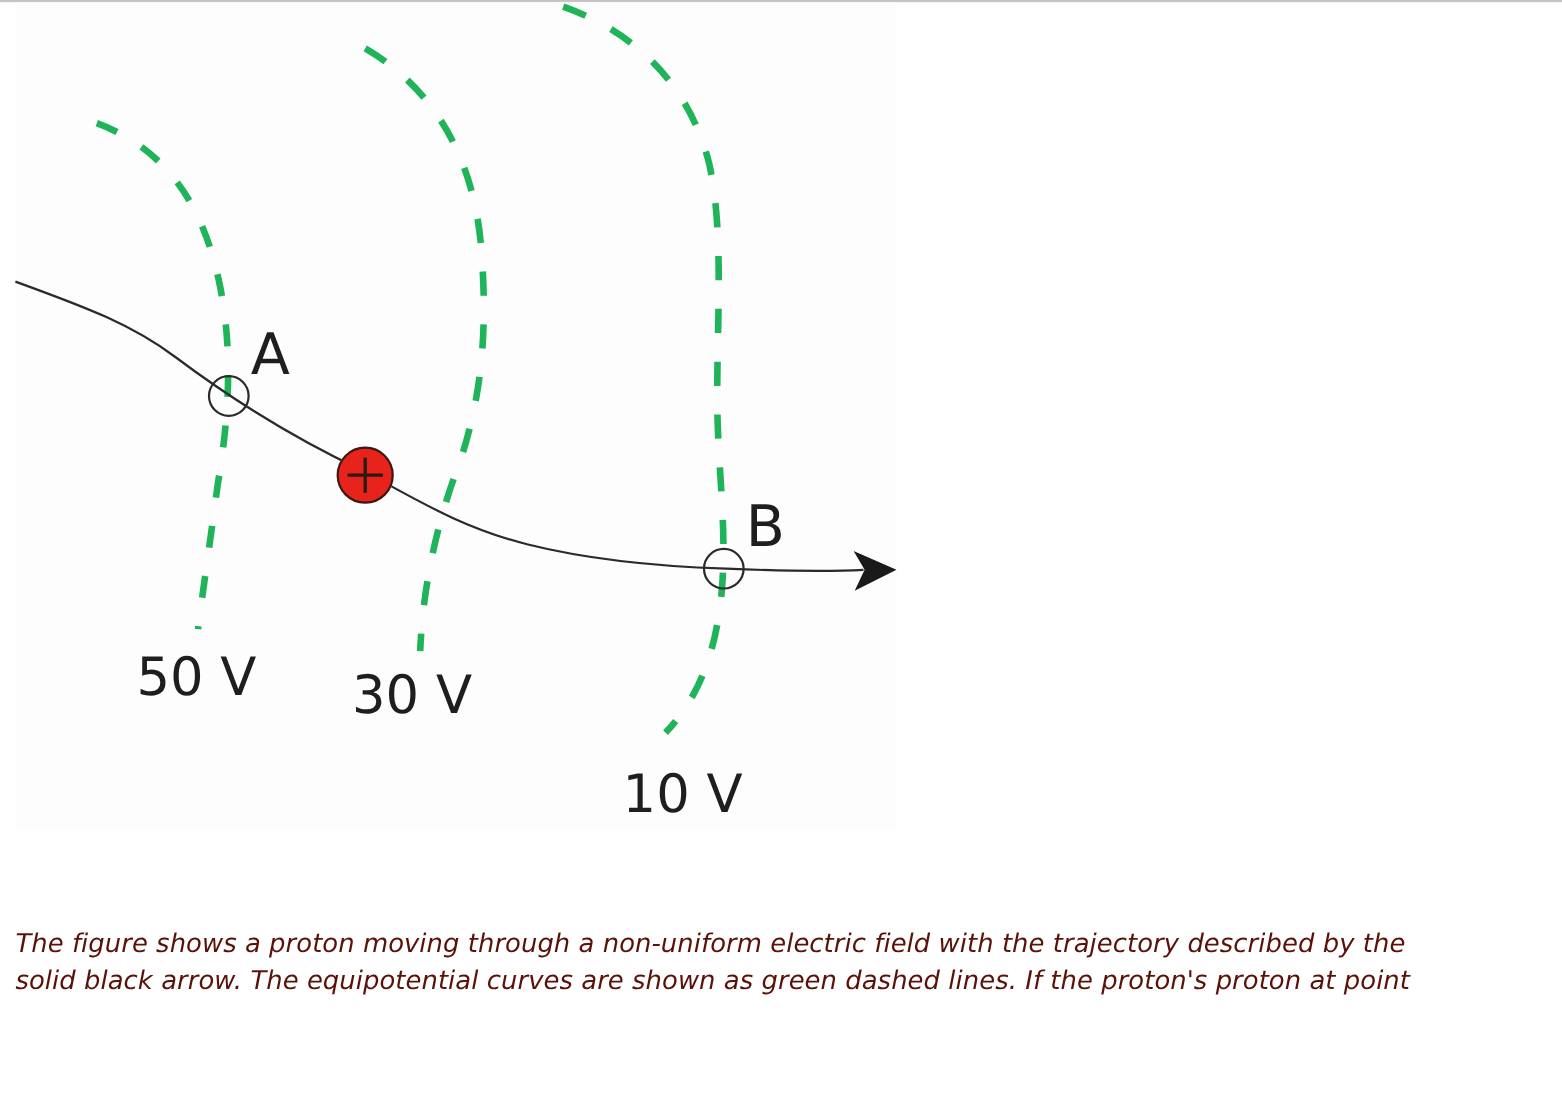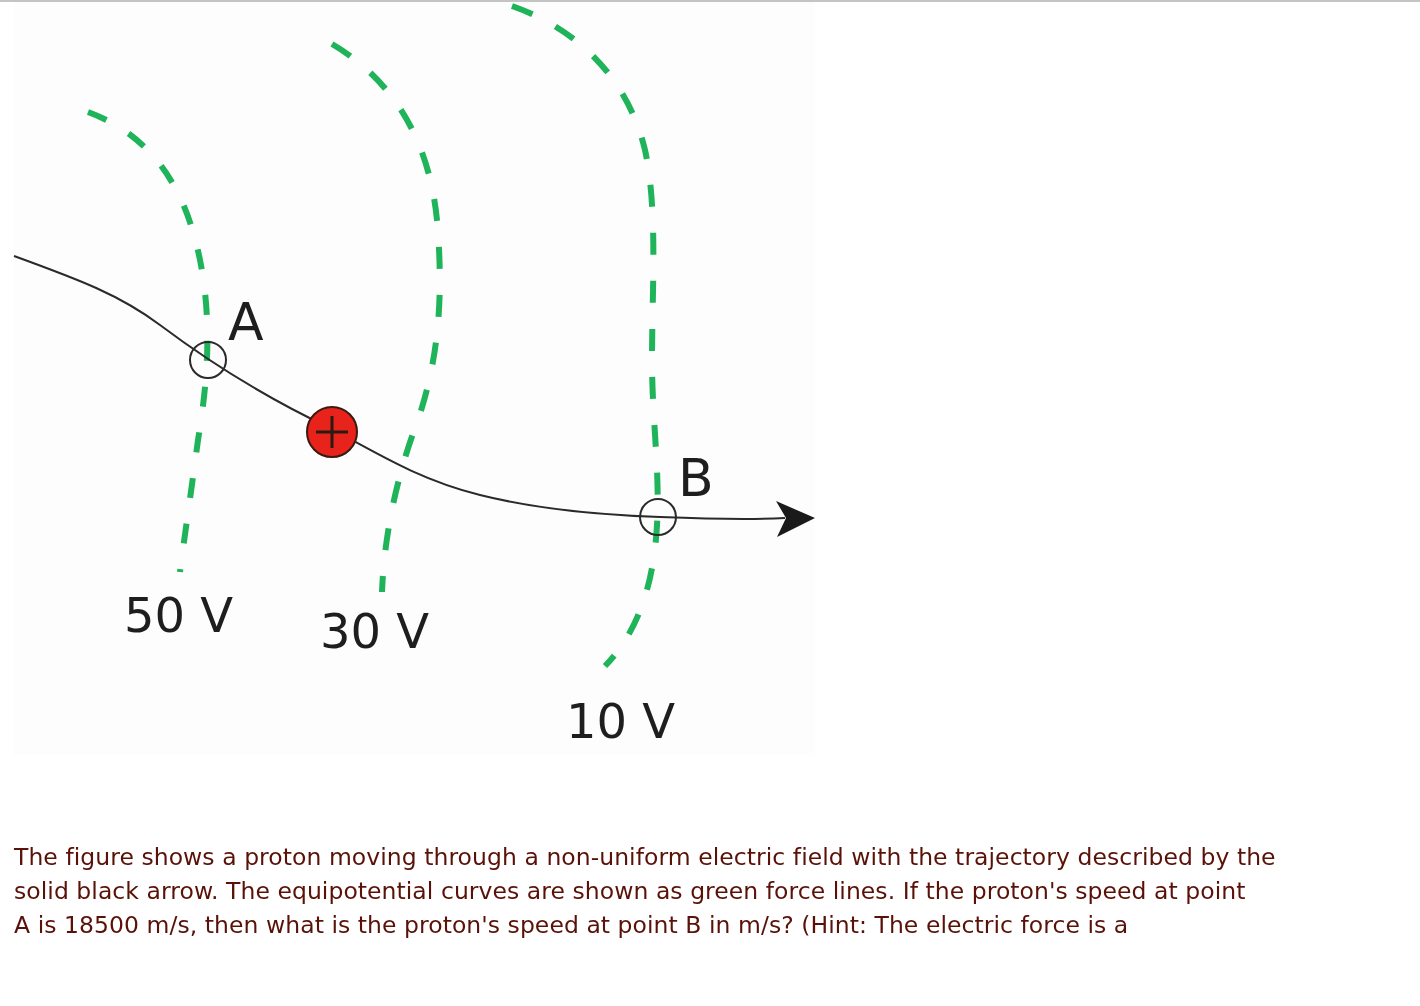--- a/index.html
+++ b/index.html
@@ -48,20 +48,21 @@
       width: 1400px;
       margin: 0;
       font-size: 23.5px;
       line-height: 34px;
       color: #5a1208;
       letter-spacing: 0.05px;
     }
     .question .line {
       display: block;
       white-space: nowrap;
+      font-style: italic;
     }
   </style>
 </head>
 <body>
 
 <div class="top-border"></div>
 
 <div class="figure">
   <svg viewBox="0 0 815 755" xmlns="http://www.w3.org/2000/svg">
 
@@ -89,15 +90,14 @@
     </g>
 
     <text class="label-text" x="124" y="632" font-size="48">50 V</text>
     <text class="label-text" x="320" y="648" font-size="48">30 V</text>
     <text class="label-text" x="566" y="738" font-size="48">10 V</text>
   </svg>
 </div>
 
 <p class="question">
   <span class="line">The figure shows a proton moving through a non-uniform electric field with the trajectory described by the</span>
-  <span class="line">solid black arrow. The equipotential curves are shown as green force lines. If the proton's speed at point</span>
-  <span class="line">A is 18500 m/s, then what is the proton's speed at point B in m/s? (Hint: The electric force is a</span>
+  <span class="line">solid black arrow. The equipotential curves are shown as green dashed lines. If the proton's proton at point</span>
 </p>
 
 </body></html>

